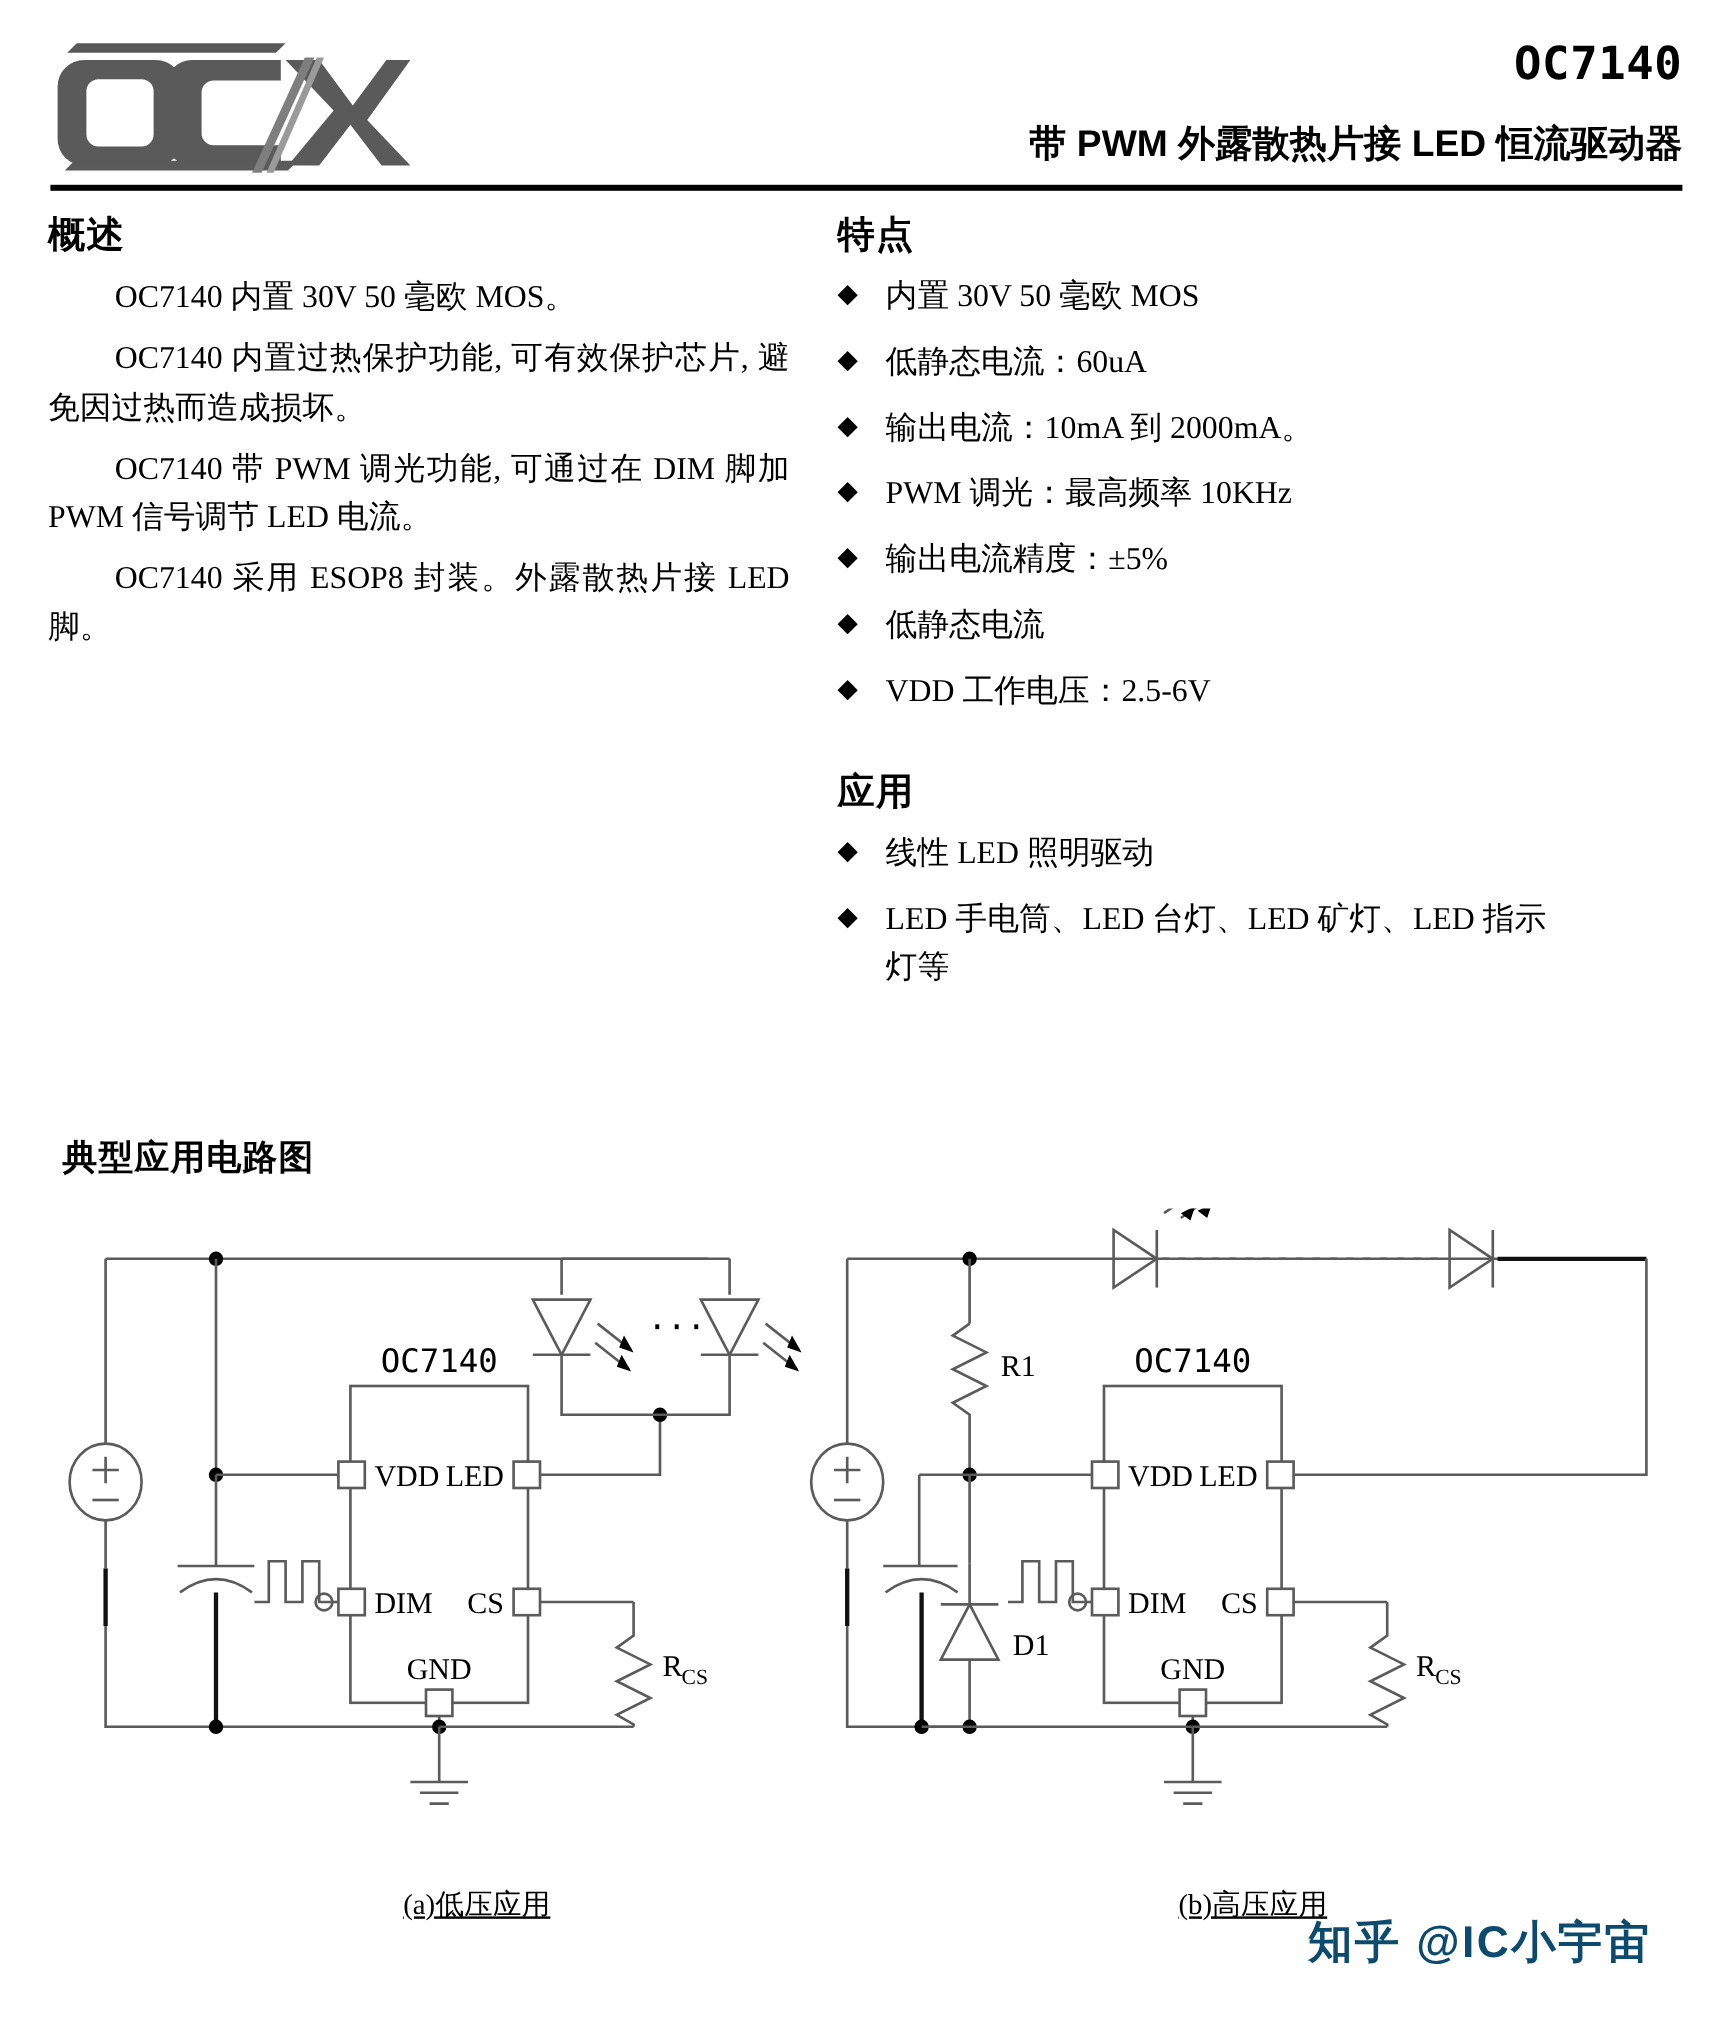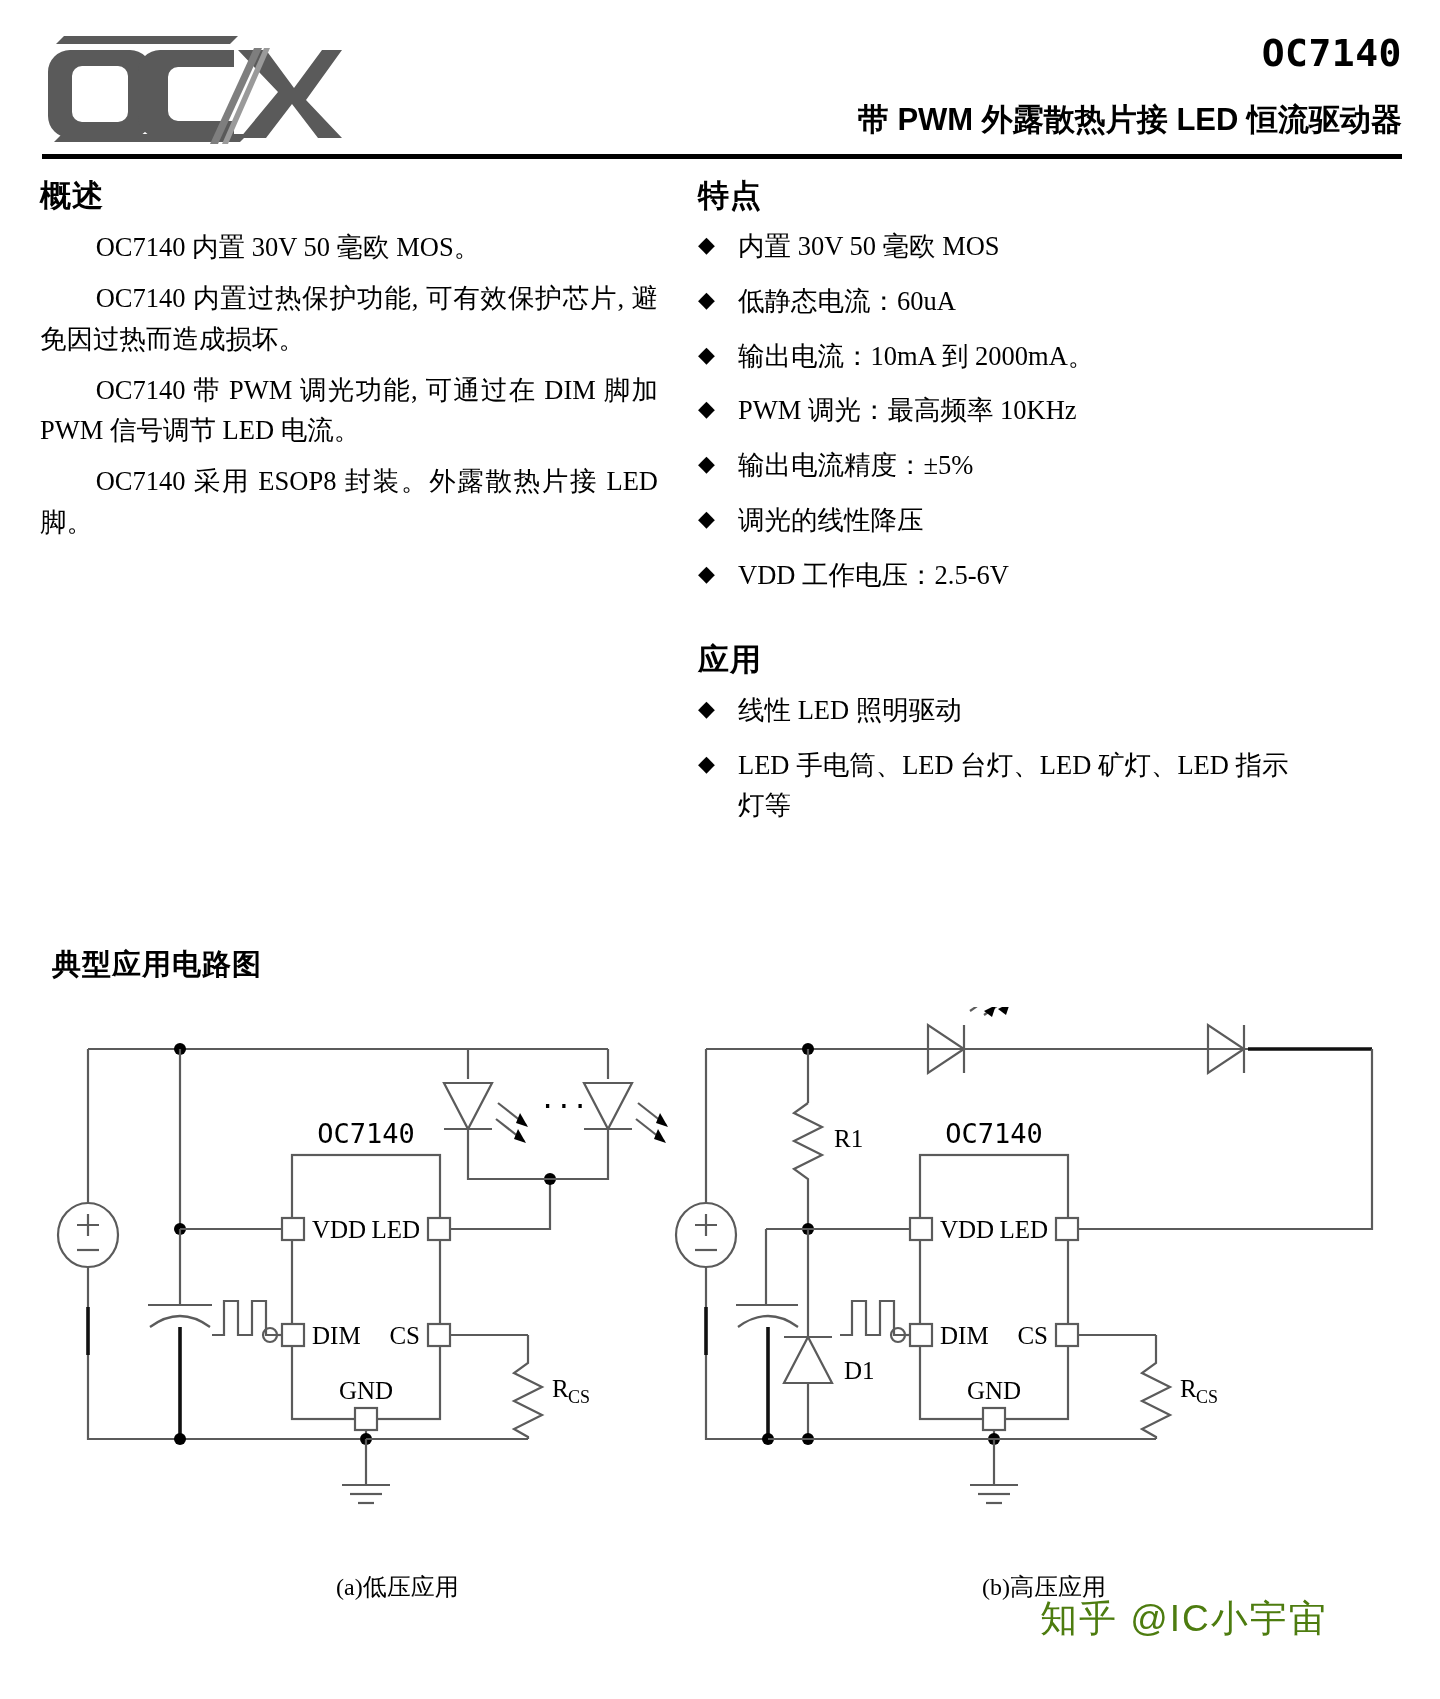--- a/index.html
+++ b/index.html
@@ -122,34 +122,36 @@
   .circuits svg { display: block; }
 
   .caption-row {
     position: relative;
     height: 40px;
     margin-top: 4px;
   }
   .caption {
     position: absolute;
     font-size: 24px;
+    text-decoration: underline;
   }
   .cap-a { left: 306px; }
   .cap-b { left: 952px; }
 
   .watermark {
     position: absolute;
-    left: 1040px;
+    left: 1090px;
     top: 1594px;
     font-family: "Liberation Sans", "DejaVu Sans", sans-serif;
     font-size: 37px;
-    color: #4d7c0f;
+    color: #0c4a6e;
     letter-spacing: 2px;
     white-space: nowrap;
     pointer-events: none;
+    font-weight: bold;
   }
 </style>
 </head>
 <body>
 
 <div class="page">
 
   <div class="header">
 
     <div class="logo-wrap">
@@ -210,21 +212,21 @@
         <li class="bullet">
           <span class="dia">◆</span>
           <span class="btxt">PWM 调光：最高频率 10KHz</span>
         </li>
         <li class="bullet">
           <span class="dia">◆</span>
           <span class="btxt">输出电流精度：±5%</span>
         </li>
         <li class="bullet">
           <span class="dia">◆</span>
-          <span class="btxt">调光的线性降压</span>
+          <span class="btxt">低静态电流</span>
         </li>
         <li class="bullet">
           <span class="dia">◆</span>
           <span class="btxt">VDD 工作电压：2.5-6V</span>
         </li>
       </ul>
 
       <div class="sec-heading apps-heading">应用</div>
 
       <ul class="bullets">

